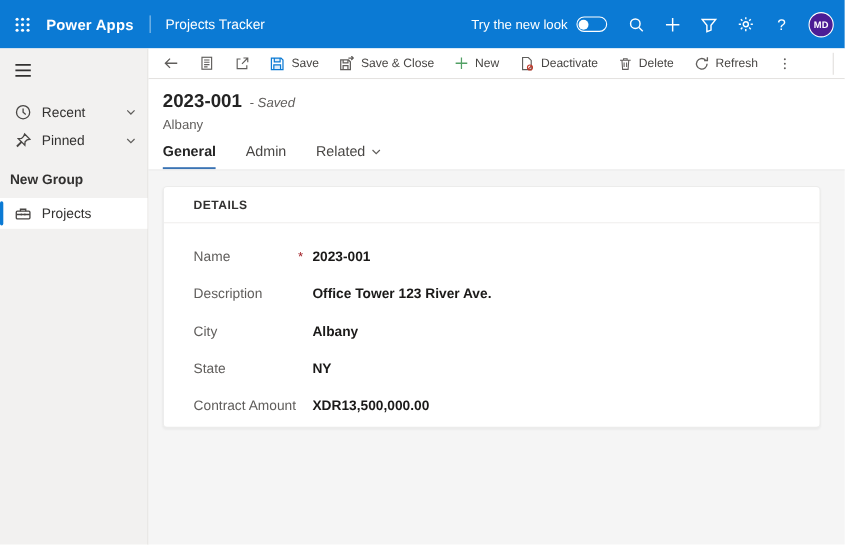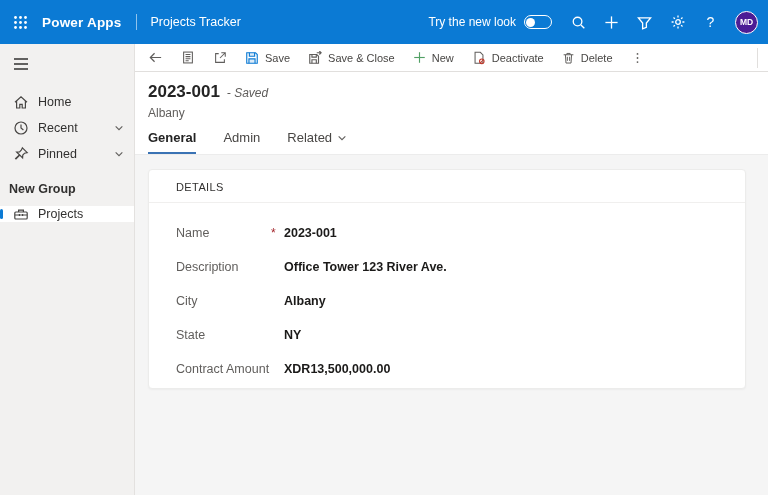--- a/index.html
+++ b/index.html
@@ -23,21 +23,21 @@
   .body { display:flex; height:463px; }
 
   
   .sidebar { width:135px; background:#f2f1f0; border-right:1px solid #e3e1df; display:flex; flex-direction:column; flex-shrink:0; }
   .hamburger { width:36px; height:32px; background:none; border:none; display:flex; align-items:center; padding-left:13px; color:#323130; cursor:pointer; margin-top:4px; }
   .nav-list { margin-top:8px; }
   .nav-item { height:24px; display:flex; align-items:center; padding-left:13px; font-size:12.5px; color:#323130; cursor:pointer; position:relative; margin:2px 0; }
   .nav-item .nav-icon { width:16px; height:16px; margin-right:9px; color:#484644; flex-shrink:0; }
   .nav-item .chev { margin-left:auto; margin-right:10px; color:#605e5c; }
   .group-label { font-size:12.5px; font-weight:bold; color:#323130; padding:14px 0 8px 9px; }
-  .nav-item.selected { background:#fff; height:16px; }
+  .nav-item.selected { background:#fff; height:28px; }
   .nav-item.selected::before { content:""; position:absolute; left:0; top:3px; bottom:3px; width:3px; background:#0b7ad4; border-radius:2px; }
 
   
   .main { flex:1; display:flex; flex-direction:column; min-width:0; }
 
   
   .toolbar { height:28px; border-bottom:1px solid #e1dfdd; display:flex; align-items:center; padding:0 4px 0 4px; background:#fff; }
   .tb-btn { height:24px; display:flex; align-items:center; gap:6px; background:none; border:none; font-family:inherit; font-size:11px; color:#484644; padding:0 9px; cursor:pointer; white-space:nowrap; }
   .tb-btn svg { flex-shrink:0; }
   .tb-spacer { flex:1; }
@@ -52,21 +52,21 @@
   .rec-status { font-size:12px; color:#605e5c;font-style:italic; }
   .rec-entity { font-size:12px; color:#605e5c; margin-top:4px; }
   .tabs { display:flex; gap:27px; margin-top:10px;text-align:center; }
   .tab { font-size:13px; color:#484644; padding-bottom:7px; cursor:pointer; display:flex; align-items:center; gap:5px; border-bottom:2.5px solid transparent; }
   .tab.active { font-weight:bold; color:#242424; border-bottom-color:#3a73b4; }
   .tab .chev { color:#605e5c; }
 
   
   .form-area { flex:1; background:#f5f5f5; padding:14px 22px 0 13px; border-top:1px solid #ececec; }
   .card { background:#fff; border:1px solid #ececeb; border-radius:4px; box-shadow:0 1px 2px rgba(0,0,0,.04); }
-  .card-header { font-size:11px; font-weight:normal; letter-spacing:.4px; color:#323130; padding:11px 20px 9px 27px; border-bottom:1px solid #f0efee; }
+  .card-header { font-size:11px; font-weight:bold; letter-spacing:.4px; color:#323130; padding:11px 20px 9px 27px; border-bottom:1px solid #f0efee; }
   .card-body { padding:13px 20px 2px 27px; }
   .field-row { display:flex; align-items:center; height:34px; font-size:12.5px; }
   .field-label { width:95px; color:#605e5c; flex-shrink:0; }
   .req { width:13px; color:#a4262c; font-size:12px; flex-shrink:0; }
   .no-req { width:13px; flex-shrink:0; }
   .field-value { font-weight:bold; color:#1b1a19; cursor:text; }
 </style>
 </head>
 <body>
 
@@ -130,26 +130,20 @@
     <button class="hamburger">
       <svg width="16" height="14" viewBox="0 0 16 14" fill="none" stroke="#323130" stroke-width="1.5">
         <line x1="1" y1="2" x2="15" y2="2"></line>
           <line x1="1" y1="7" x2="15" y2="7"></line>
           <line x1="1" y1="12" x2="15" y2="12"></line>
       </svg>
     </button>
     <div class="nav-list">
       <div class="nav-item">
         <svg class="nav-icon" viewBox="0 0 16 16" fill="none" stroke="currentColor" stroke-width="1.2">
-          <path d="M2 8.2 8 2.8l6 5.4M3.6 7.2V14h3.2v-3.6h2.4V14h3.2V7.2"></path>
-        </svg>
-        <span>Home</span>
-      </div>
-      <div class="nav-item">
-        <svg class="nav-icon" viewBox="0 0 16 16" fill="none" stroke="currentColor" stroke-width="1.2">
           <circle cx="8" cy="8" r="6"></circle>
             <path d="M8 4.6V8l2.4 2"></path>
         </svg>
         <span>Recent</span>
         <svg class="chev" width="10" height="10" viewBox="0 0 12 12" fill="none" stroke="currentColor" stroke-width="1.3">
           <polyline points="2,4 6,8 10,4"></polyline>
         </svg>
       </div>
       <div class="nav-item">
         <svg class="nav-icon" viewBox="0 0 16 16" fill="none" stroke="currentColor" stroke-width="1.2">
@@ -219,20 +213,27 @@
           <circle cx="11.2" cy="11.8" r="2.6" stroke="#c0392b"></circle>
           <line x1="9.4" y1="13.6" x2="13" y2="10" stroke="#c0392b"></line>
         </svg>
         <span>Deactivate</span>
       </button>
       <button class="tb-btn">
         <svg width="13" height="14" viewBox="0 0 16 16" fill="none" stroke="#605e5c" stroke-width="1.2">
           <path d="M2 4h12M6 4V2.4h4V4M4.2 4l.7 10.2h6.2L11.8 4M6.6 6.5v5M9.4 6.5v5"></path>
         </svg>
         <span>Delete</span>
+      </button>
+      <button class="tb-btn">
+        <svg width="14" height="14" viewBox="0 0 16 16" fill="none" stroke="#605e5c" stroke-width="1.4">
+          <path d="M13.5 8a5.5 5.5 0 1 1-1.8-4.1"></path>
+            <path d="M13.8 1.2v3.4h-3.4"></path>
+        </svg>
+        <span>Refresh</span>
       </button>
       <button class="tb-btn">
         <svg width="13" height="14" viewBox="0 0 16 16" fill="#605e5c">
           <circle cx="8" cy="3" r="1.1"></circle>
             <circle cx="8" cy="8" r="1.1"></circle>
             <circle cx="8" cy="13" r="1.1"></circle>
         </svg>
       </button>
       <div class="tb-spacer"></div>
       <div class="tb-divider"></div>

